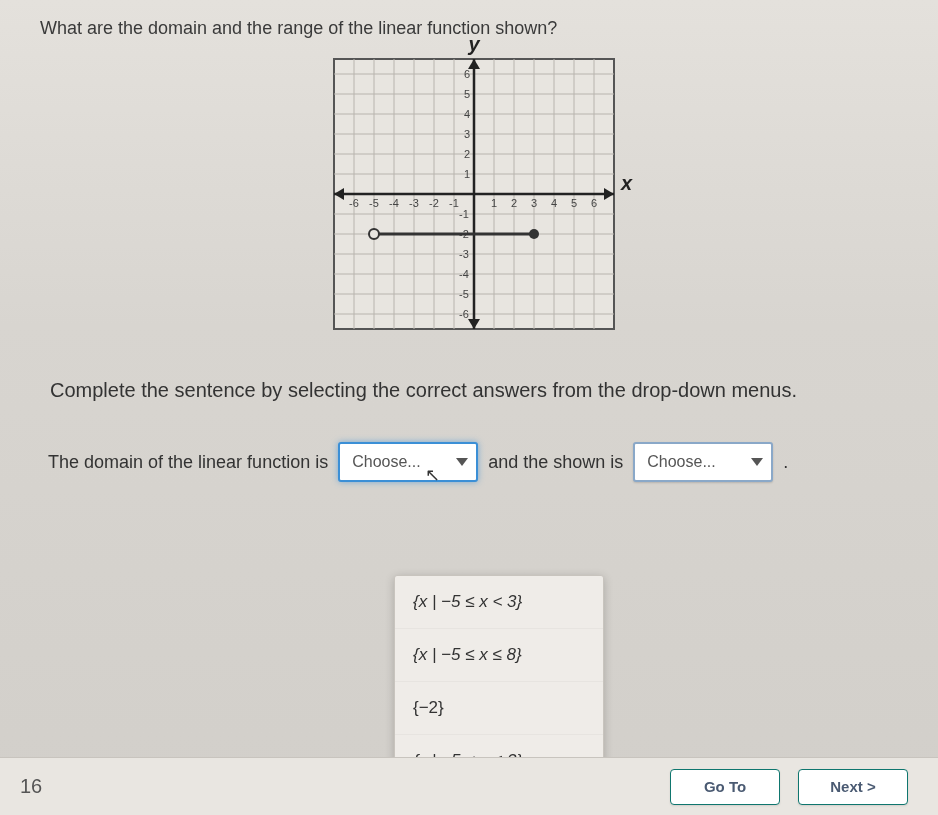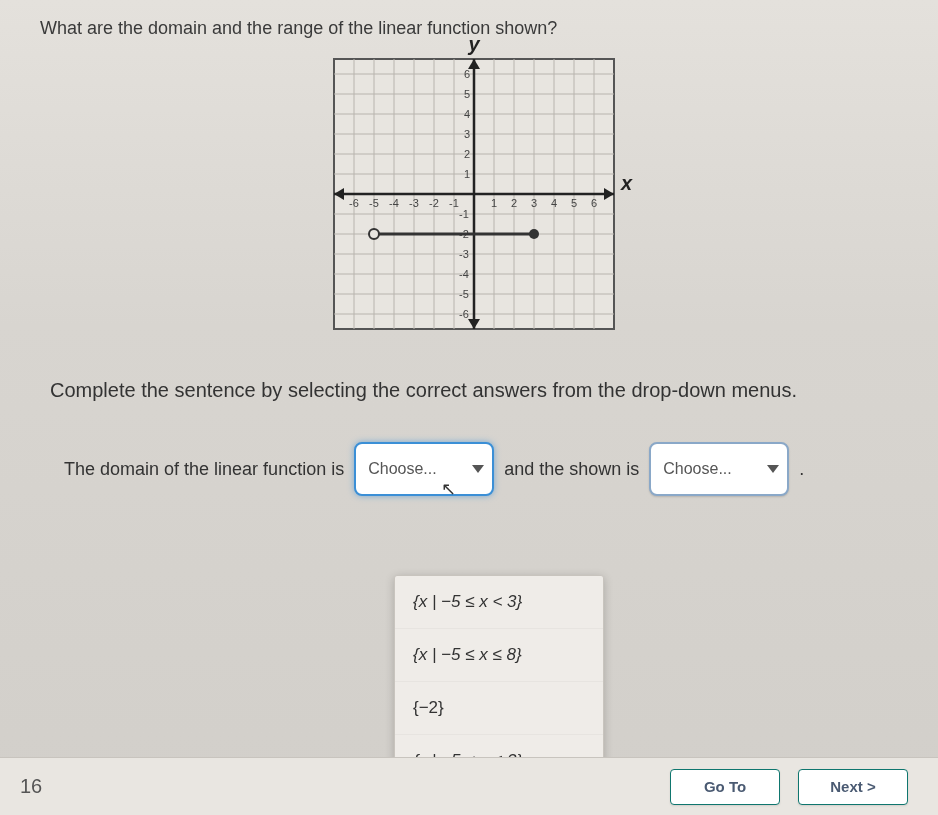--- a/index.html
+++ b/index.html
@@ -60,29 +60,29 @@
     font-size: 20px;
     color: #333;
     margin: 0 0 40px 10px;
   }
   .sentence-row {
     display:flex;
     align-items:center;
     gap: 10px;
     font-size: 18px;
     color:#333;
-    margin-left: 24px;
+    margin-left: 8px;
   }
   .dropdown {
     position: relative;
     min-width: 140px;
-    height: 54px;
+    height: 40px;
     background: #fff;
     border: 2px solid #8aa8c8;
-    border-radius: 8px;
+    border-radius: 3px;
     display:flex;
     align-items:center;
     padding: 0 28px 0 12px;
     color:#555;
     font-size: 16px;
     box-shadow: 0 1px 2px rgba(0,0,0,0.15);
   }
   .dropdown.focused {
     border-color: #3b8fd6;
     box-shadow: 0 0 6px rgba(59,143,214,0.6);

